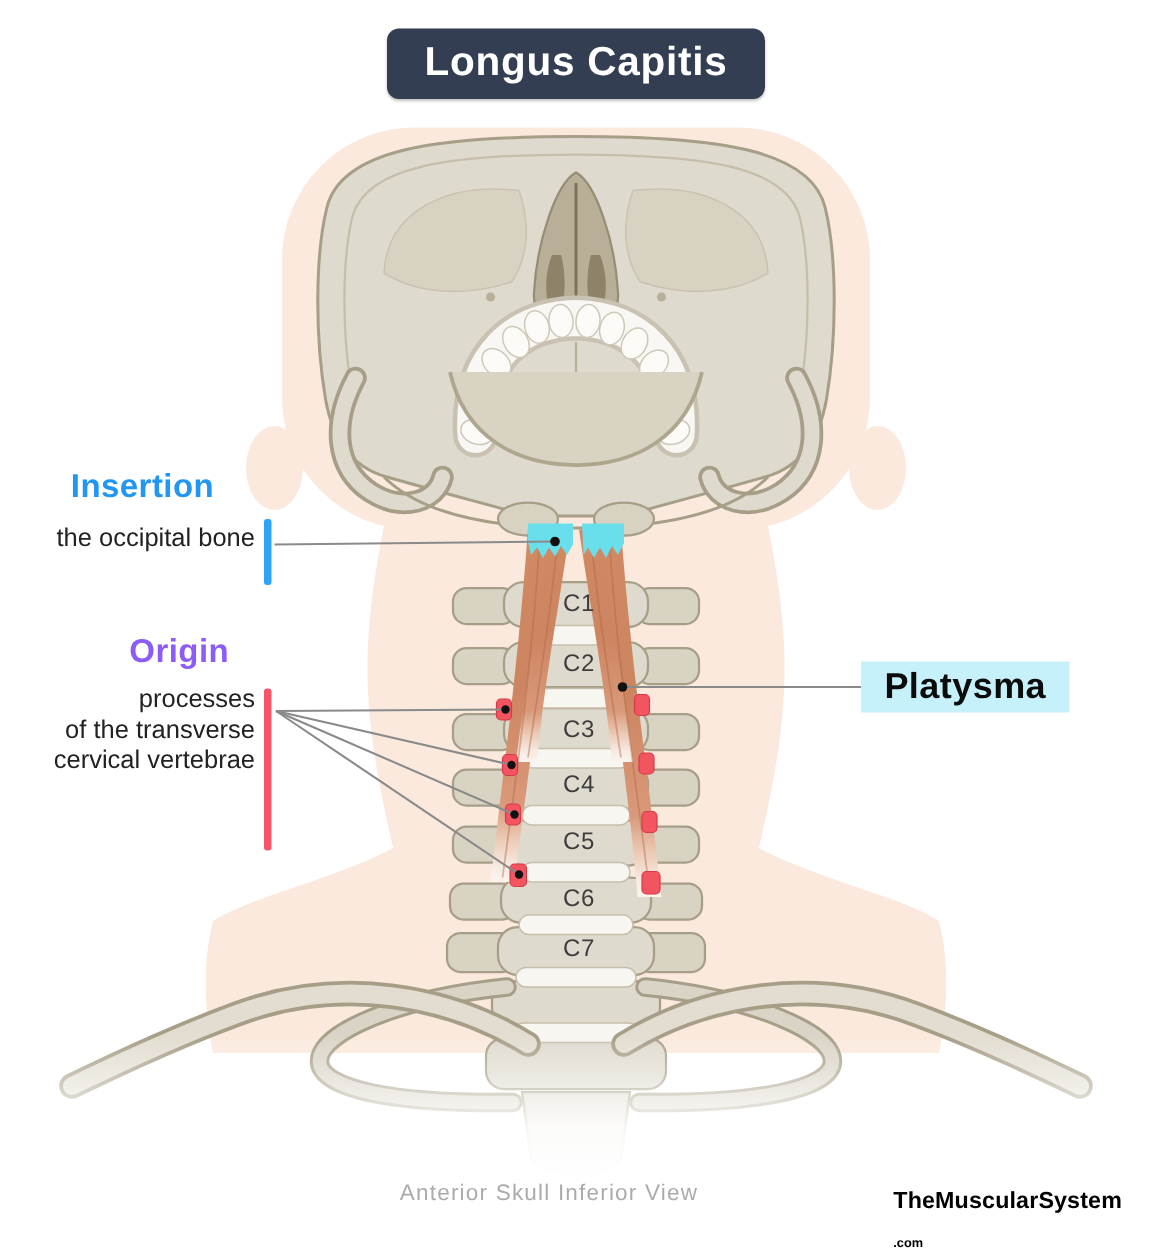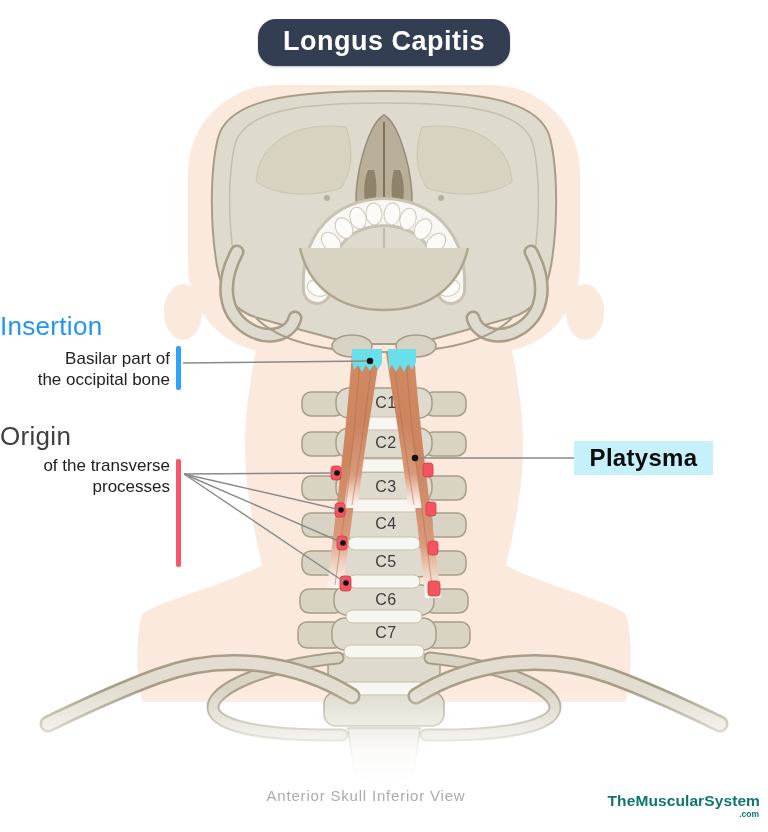--- a/index.html
+++ b/index.html
@@ -6,27 +6,27 @@
   body{
     width:768px;height:832px;position:relative;background:#ffffff;
     font-family:"Liberation Sans","DejaVu Sans",sans-serif;overflow:hidden;
   }
   #stage{position:absolute;inset:0;width:768px;height:832px;}
   svg{position:absolute;left:0;top:0;}
 
   .title-badge{
     position:absolute;left:50%;top:19px;transform:translateX(-50%);
     background:#333E52;color:#ffffff;font-size:27px;font-weight:800;
-    padding:7px 25px 9px 25px;border-radius:18px;letter-spacing:.5px;
+    padding:7px 25px 9px 25px;border-radius:8px;letter-spacing:.5px;
     box-shadow:0 1px 2px rgba(0,0,0,.25);white-space:nowrap;
   }
 
-  .ann-heading{position:absolute;left:0;text-align:left;font-weight:400;font-size:26px;letter-spacing:.3px;}
+  .ann-heading{position:absolute;left:0;text-align:center;font-weight:700;font-size:22px;letter-spacing:.3px;}
   .ann-heading.insertion{top:311px;width:190px;color:#2196F3;}
-  .ann-heading.origin{top:421px;width:185px;color:#404040;}
+  .ann-heading.origin{top:421px;width:185px;color:#8b5cf6;padding-left:27px;}
 
   .ann-body{position:absolute;left:0;text-align:right;color:#222222;font-size:17px;line-height:20.5px;}
   .ann-body.insertion{top:349px;width:170px;}
   .ann-body.origin{top:456px;width:170px;}
 
   .marker-bar{position:absolute;width:5px;border-radius:2px;}
   .marker-bar.blue{left:176px;top:346px;height:44px;background:#2FA3F6;}
   .marker-bar.red{left:176px;top:459px;height:108px;background:#F8556A;}
 
   .platysma-label{
@@ -38,23 +38,23 @@
   .c-label{
     position:absolute;width:40px;left:366px;text-align:center;
     color:#3d3d3d;font-size:16px;letter-spacing:.5px;
   }
 
   .caption{
     position:absolute;left:0;top:787px;width:732px;text-align:center;
     color:#ABABAB;font-size:15px;letter-spacing:.8px;
   }
 
-  .brand{position:absolute;right:8px;top:793px;text-align:right;color:#0f766e;line-height:1;}
+  .brand{position:absolute;right:20px;top:793px;color:#000000;line-height:1;}
   .brand .brand-name{font-size:15.5px;font-weight:800;letter-spacing:.1px;}
-  .brand .brand-tld{display:block;font-size:8.5px;font-weight:700;margin-top:1px;padding-right:1px;}
+  .brand .brand-tld{display:block;font-size:8.5px;font-weight:700;margin-top:15px;padding-right:1px;}
 </style>
 </head>
 <body>
 
 <div id="stage">
 
   <svg width="768" height="832" viewBox="0 0 768 832">
     <defs>
       <linearGradient id="muscleGrad" x1="0" y1="0" x2="0" y2="1">
         <stop offset="0" stop-color="#d18a64"></stop>
@@ -238,29 +238,29 @@
       <circle cx="343" cy="543" r="2.8"></circle>
       <circle cx="346" cy="583" r="2.8"></circle>
       <circle cx="415" cy="458" r="3.2"></circle>
     </g>
   </svg>
 
   <div class="title-badge">Longus Capitis</div>
 
   <div class="ann-heading insertion">Insertion</div>
   <div class="ann-body insertion">
-    <div>Basilar part of</div>
     <div>the occipital bone</div>
   </div>
   <div class="marker-bar blue"></div>
 
   <div class="ann-heading origin">Origin</div>
   <div class="ann-body origin">
+    <div>processes</div>
     <div>of the transverse</div>
-    <div>processes</div>
+    <div>cervical vertebrae</div>
   </div>
   <div class="marker-bar red"></div>
 
   <div class="platysma-label">Platysma</div>
 
   <span class="c-label" style="top:394px">C1</span>
   <span class="c-label" style="top:434px">C2</span>
   <span class="c-label" style="top:478px">C3</span>
   <span class="c-label" style="top:515px">C4</span>
   <span class="c-label" style="top:553px">C5</span>

